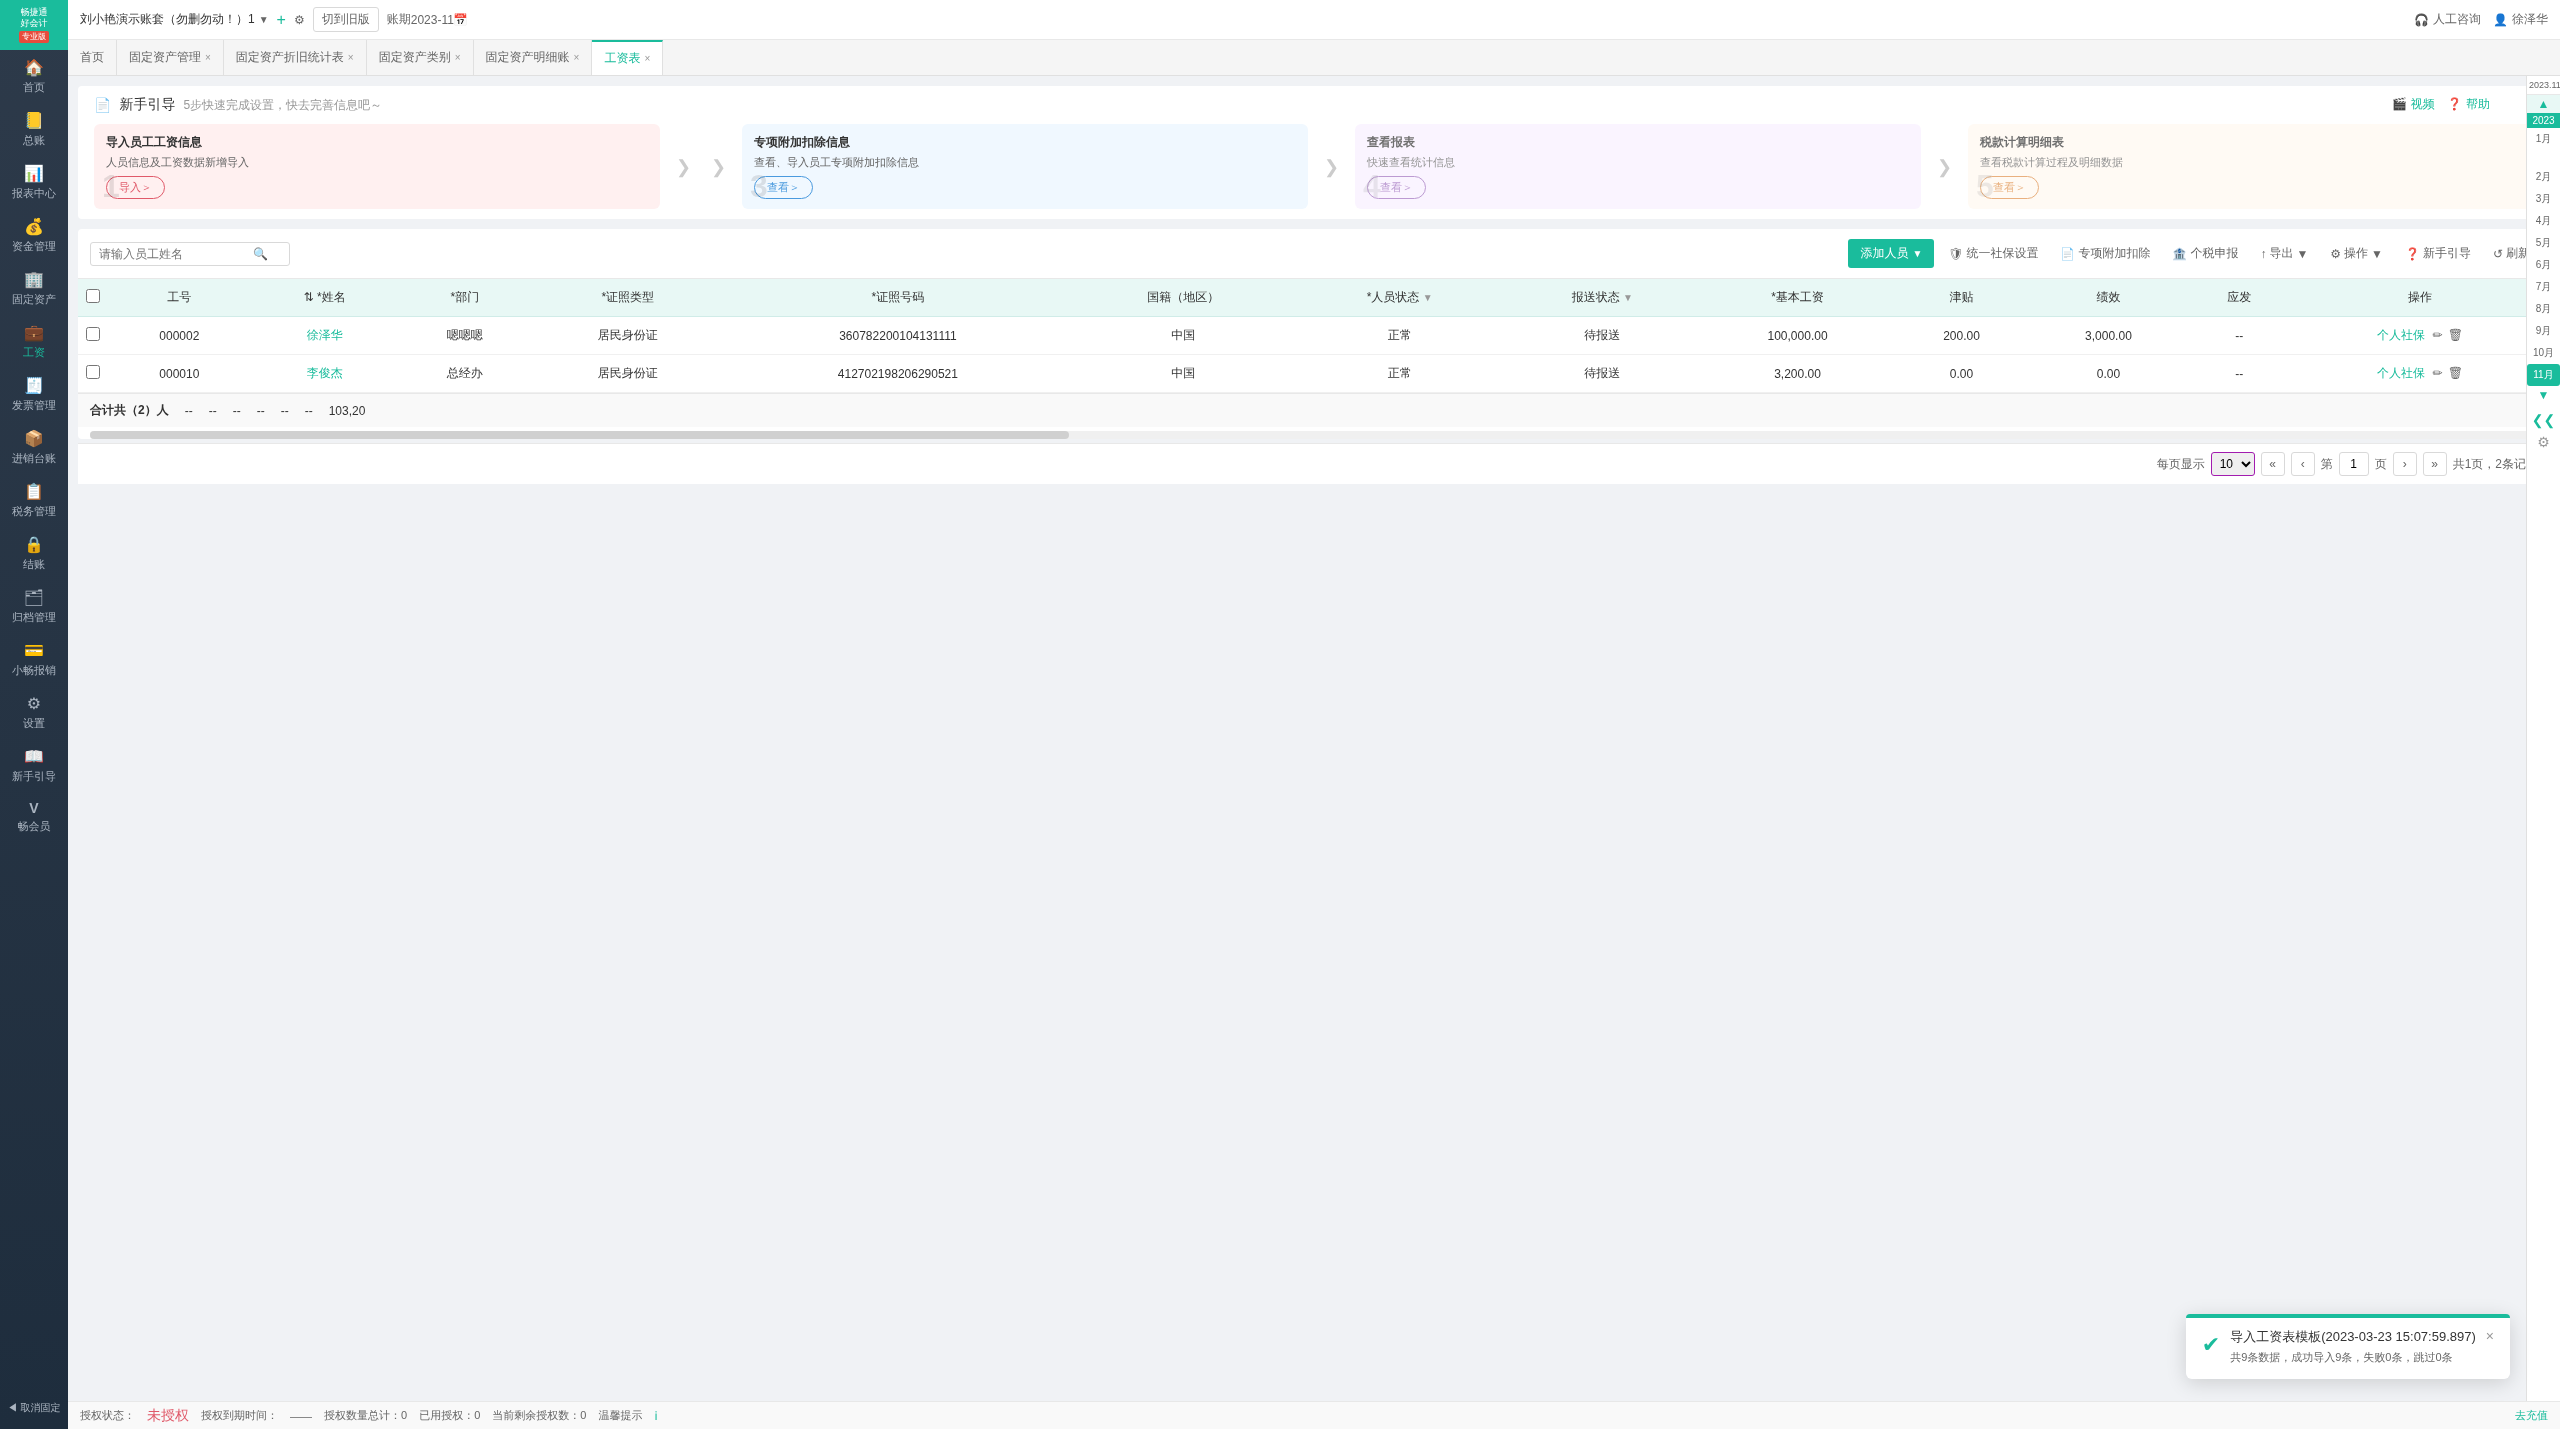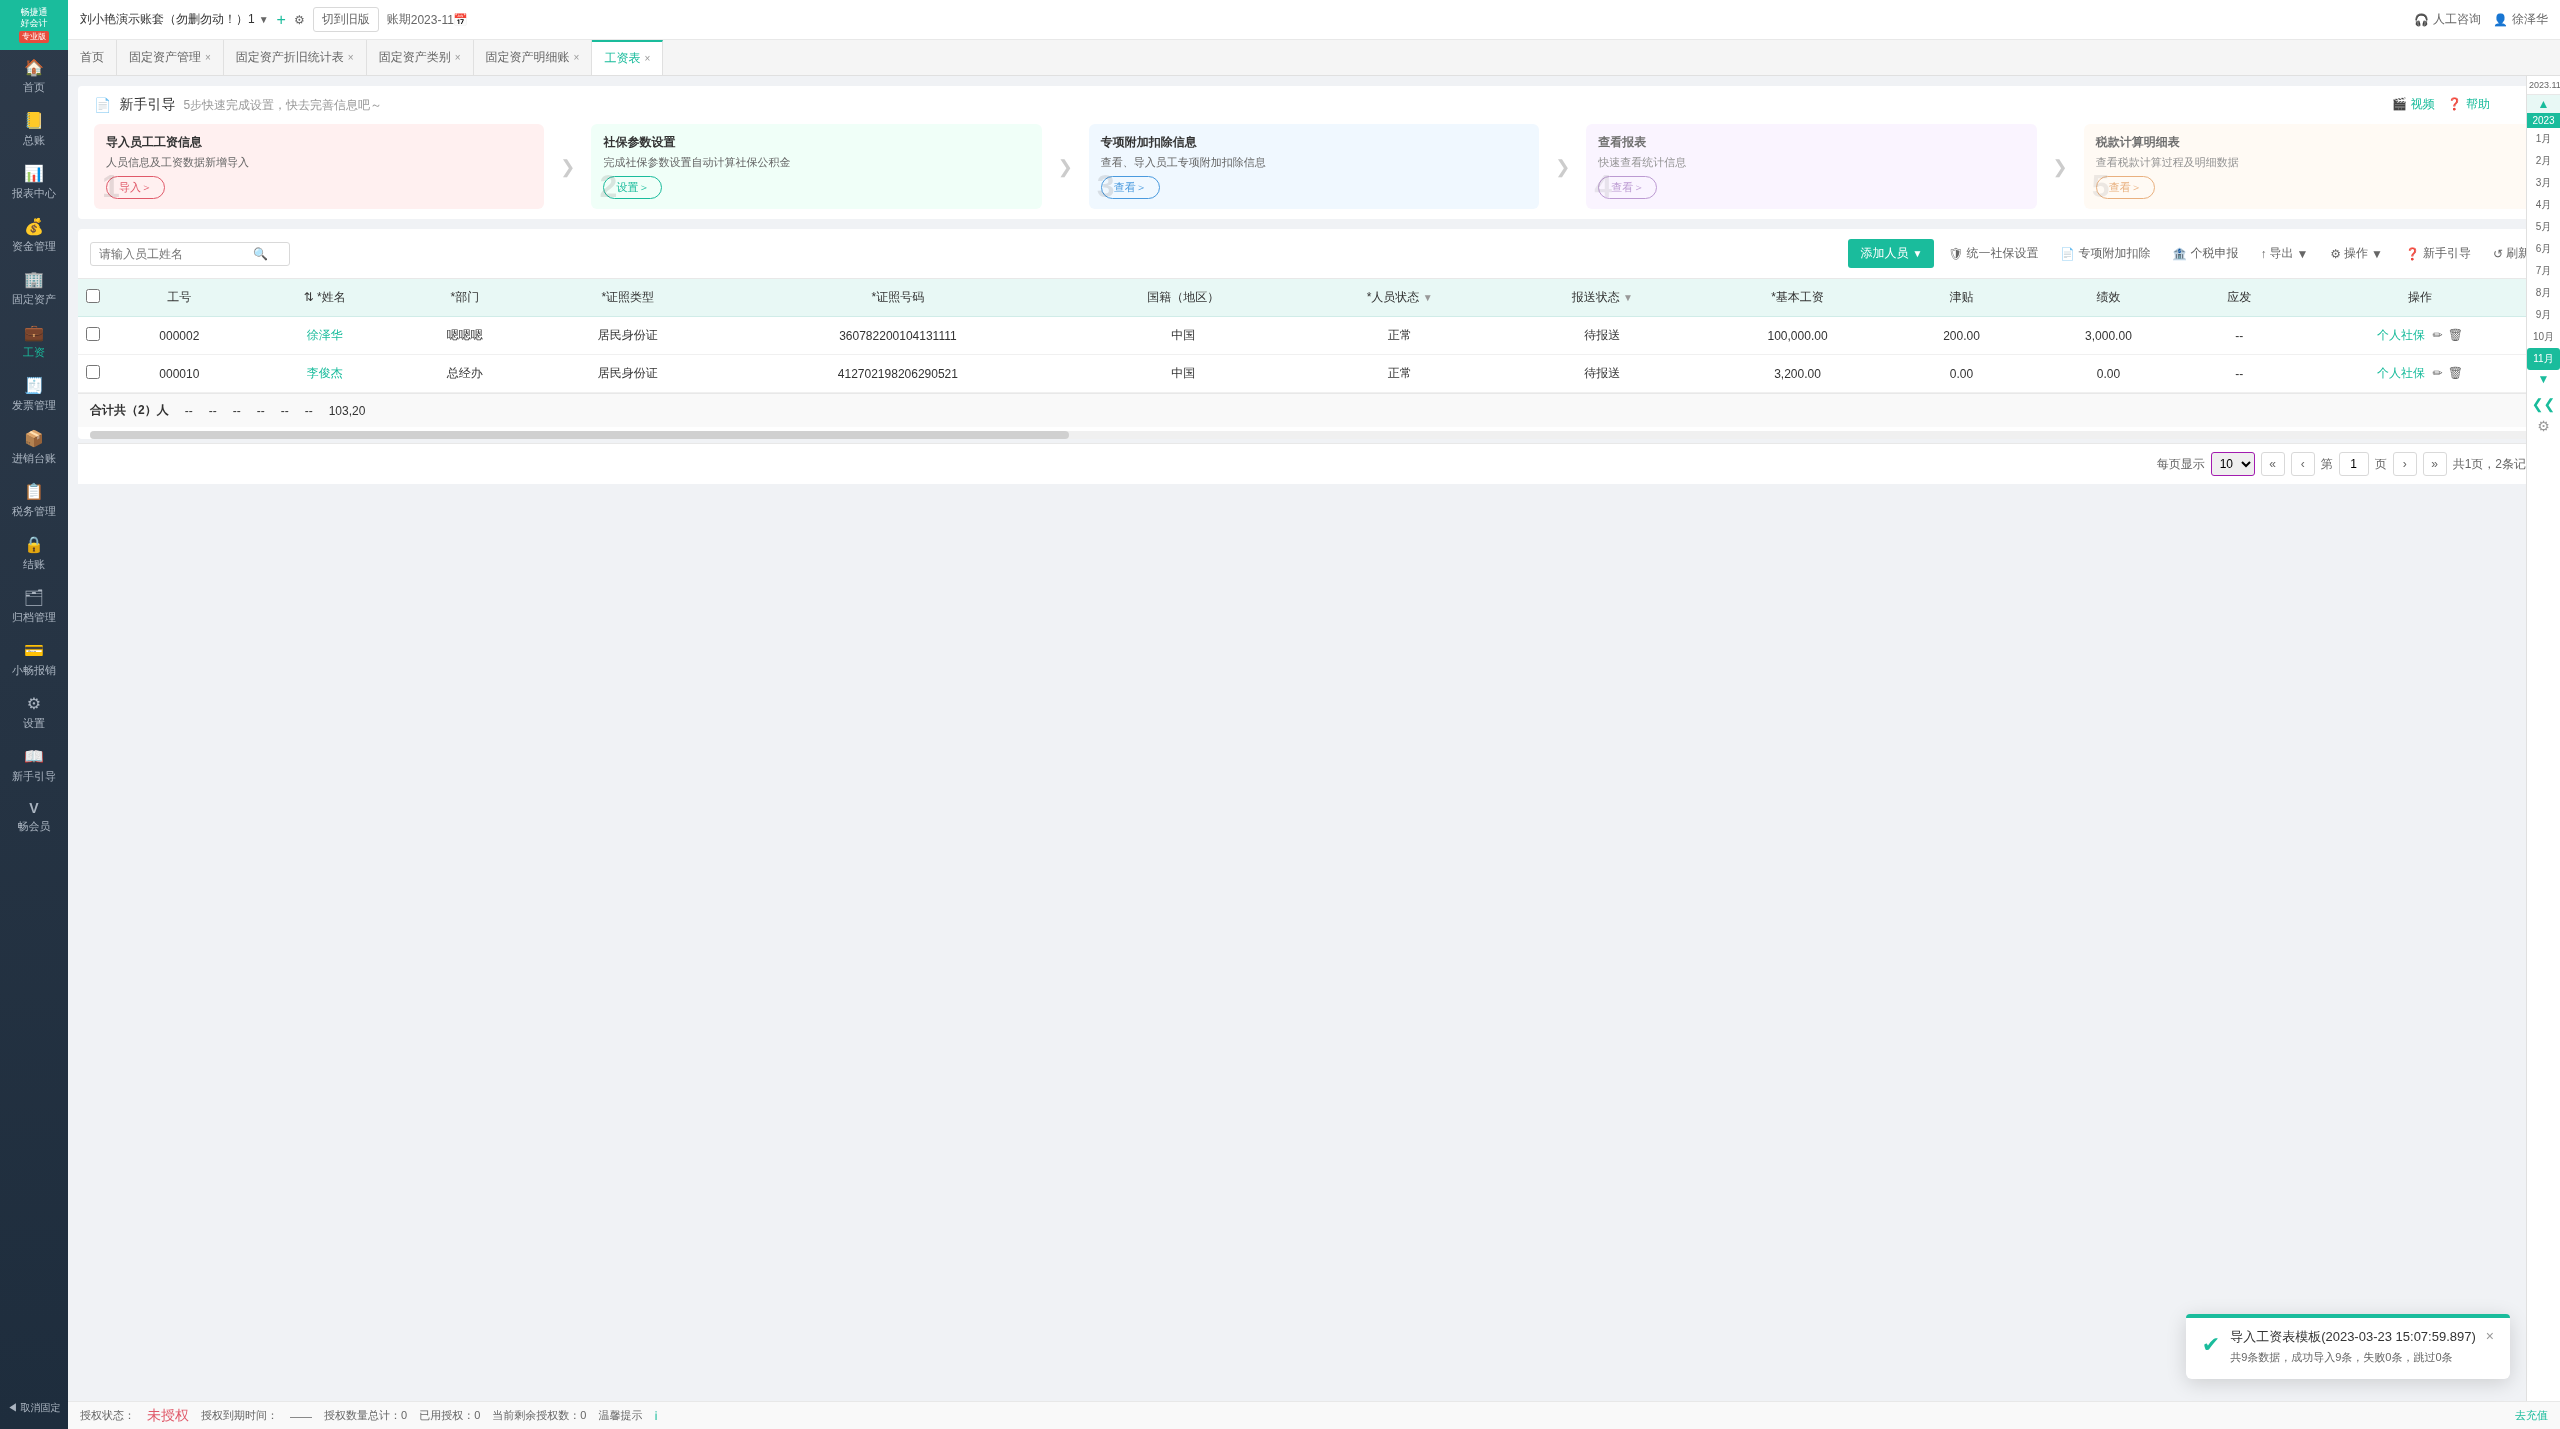--- a/index.html
+++ b/index.html
@@ -345,28 +345,20 @@
         <div class="wizard-step wizard-step-1">
           <div class="wizard-step-content">
             <div class="wizard-step-title">导入员工工资信息</div>
             <div class="wizard-step-desc">人员信息及工资数据新增导入</div>
             <span class="wizard-step-btn btn-pink">导入＞</span>
           </div>
           <span class="wizard-step-num">1</span>
         </div>
         <div class="wizard-arrow">❯</div>
 
-        <div class="wizard-step wizard-step-2">
-          <div class="wizard-step-content">
-            <div class="wizard-step-title">社保参数设置</div>
-            <div class="wizard-step-desc">完成社保参数设置自动计算社保公积金</div>
-            <span class="wizard-step-btn btn-green">设置＞</span>
-          </div>
-          <span class="wizard-step-num">2</span>
-        </div>
         <div class="wizard-arrow">❯</div>
 
         <div class="wizard-step wizard-step-3">
           <div class="wizard-step-content">
             <div class="wizard-step-title">专项附加扣除信息</div>
             <div class="wizard-step-desc">查看、导入员工专项附加扣除信息</div>
             <span class="wizard-step-btn btn-blue">查看＞</span>
           </div>
           <span class="wizard-step-num">3</span>
         </div>
@@ -646,21 +638,21 @@
     <span>2023.11</span>
   </div>
 
   <div style="color:#1abc9c;font-size:12px;padding:2px;cursor:pointer;background:#e8f8f5;width:100%;text-align:center;">▲</div>
 
   <div style="background:#1abc9c;color:white;font-size:10px;padding:2px 4px;width:100%;text-align:center;">
     <span>2023</span>
   </div>
 
   <div class="month-item" style="font-size:10px;color:#666;cursor:pointer;width:100%;text-align:center;padding:3px 0;">1月</div>
-  <div class="month-item" style="font-size:10px;color:#666;cursor:pointer;width:100%;text-align:center;padding:3px 0;">2月</div>
+  <div class="month-item" style="font-size:10px;color:#666;cursor:pointer;width:100%;text-align:center;padding:3px 0;margin-top:16px;">2月</div>
   <div class="month-item" style="font-size:10px;color:#666;cursor:pointer;width:100%;text-align:center;padding:3px 0;">3月</div>
   <div class="month-item" style="font-size:10px;color:#666;cursor:pointer;width:100%;text-align:center;padding:3px 0;">4月</div>
   <div class="month-item" style="font-size:10px;color:#666;cursor:pointer;width:100%;text-align:center;padding:3px 0;">5月</div>
   <div class="month-item" style="font-size:10px;color:#666;cursor:pointer;width:100%;text-align:center;padding:3px 0;">6月</div>
   <div class="month-item" style="font-size:10px;color:#666;cursor:pointer;width:100%;text-align:center;padding:3px 0;">7月</div>
   <div class="month-item" style="font-size:10px;color:#666;cursor:pointer;width:100%;text-align:center;padding:3px 0;">8月</div>
   <div class="month-item" style="font-size:10px;color:#666;cursor:pointer;width:100%;text-align:center;padding:3px 0;">9月</div>
   <div class="month-item" style="font-size:10px;color:#666;cursor:pointer;width:100%;text-align:center;padding:3px 0;">10月</div>
   <div class="month-item active" style="font-size:10px;cursor:pointer;width:100%;text-align:center;padding:3px 0;background:#1abc9c;color:white;border-radius:3px;">11月</div>
 

